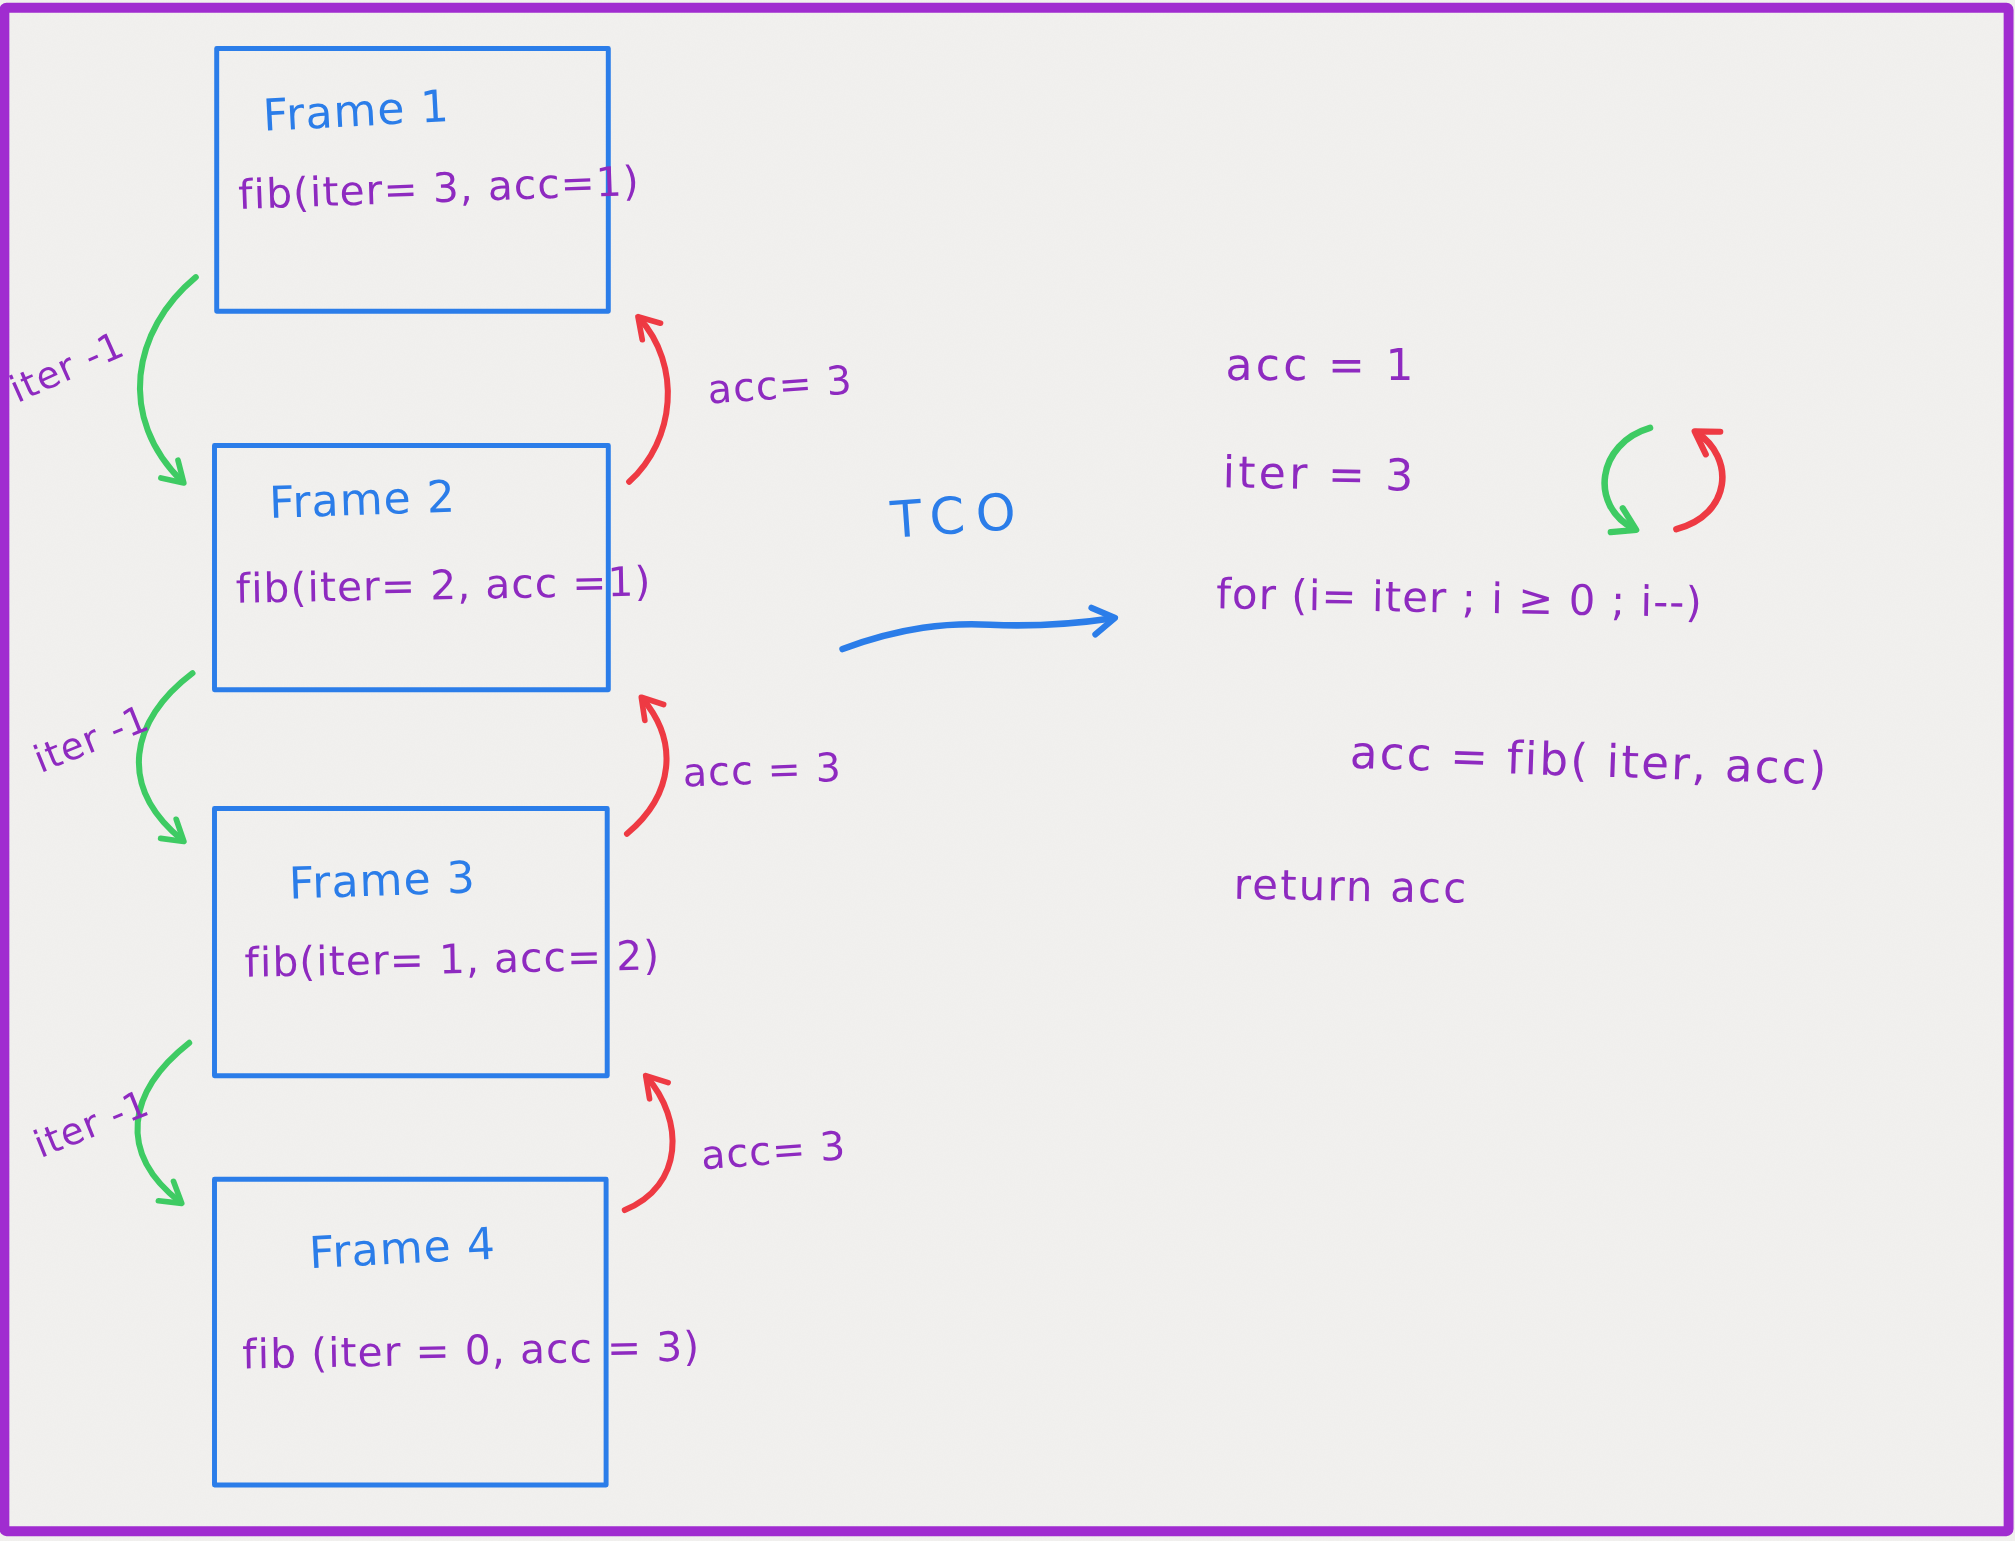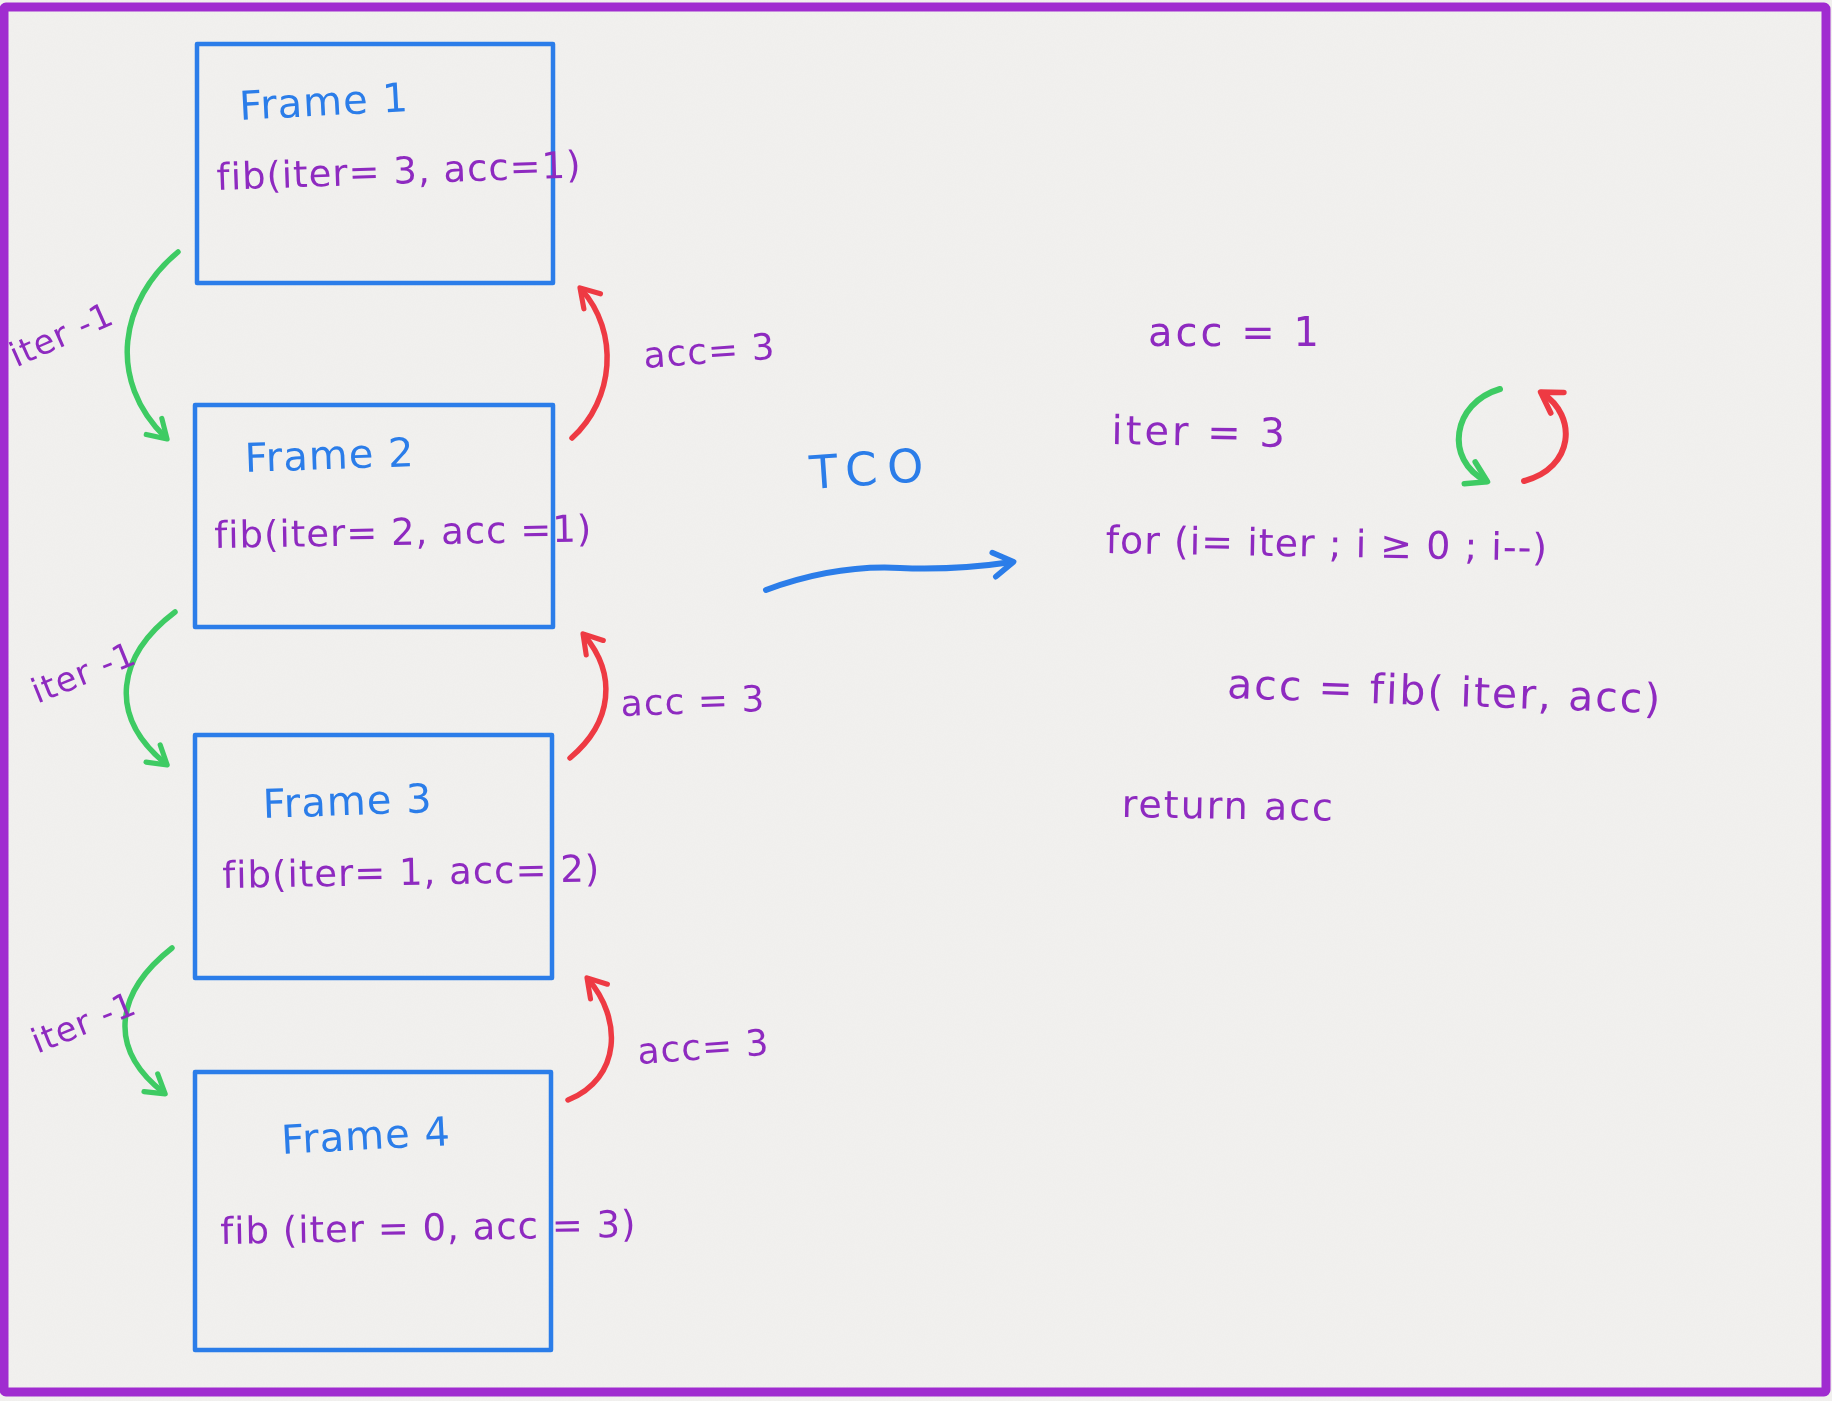--- a/index.html
+++ b/index.html
@@ -102,19 +102,19 @@
   <div class="hand c-purple" style="left:4px;top:340px;font-size:34px;transform:rotate(-24deg);">iter -1</div>
   <div class="hand c-purple" style="left:26px;top:676px;font-size:34px;transform:rotate(-22deg);">iter -1</div>
   <div class="hand c-purple" style="left:26px;top:1026px;font-size:34px;transform:rotate(-22deg);">iter -1</div>
 
   <div class="hand c-purple" style="left:642px;top:336px;font-size:36px;transform:rotate(-4deg);">acc= 3</div>
   <div class="hand c-purple" style="left:620px;top:684px;font-size:36px;transform:rotate(-2deg);">acc = 3</div>
   <div class="hand c-purple" style="left:636px;top:1032px;font-size:36px;transform:rotate(-4deg);">acc= 3</div>
 
   <div class="hand c-blue" style="left:808px;top:448px;font-size:46px;letter-spacing:10px;transform:rotate(-4deg);">TCO</div>
 
-  <div class="hand c-purple" style="left:1148px;top:310px;font-size:40px;letter-spacing:3px;">acc = 1</div>
+  <div class="hand c-purple" style="left:1114px;top:310px;font-size:40px;letter-spacing:3px;">acc = 1</div>
   <div class="hand c-purple" style="left:1112px;top:408px;font-size:40px;letter-spacing:3px;transform:rotate(1deg);">iter = 3</div>
   <div class="hand c-purple" style="left:1106px;top:520px;font-size:38px;transform:rotate(1deg);">for (i= iter ;  i ≥ 0 ;  i--)</div>
   <div class="hand c-purple" style="left:1228px;top:662px;font-size:41px;letter-spacing:2px;transform:rotate(2deg);">acc = fib( iter, acc)</div>
   <div class="hand c-purple" style="left:1122px;top:784px;font-size:38px;letter-spacing:2px;transform:rotate(1deg);">return acc</div>
 
 </div>
 
 </body></html>

